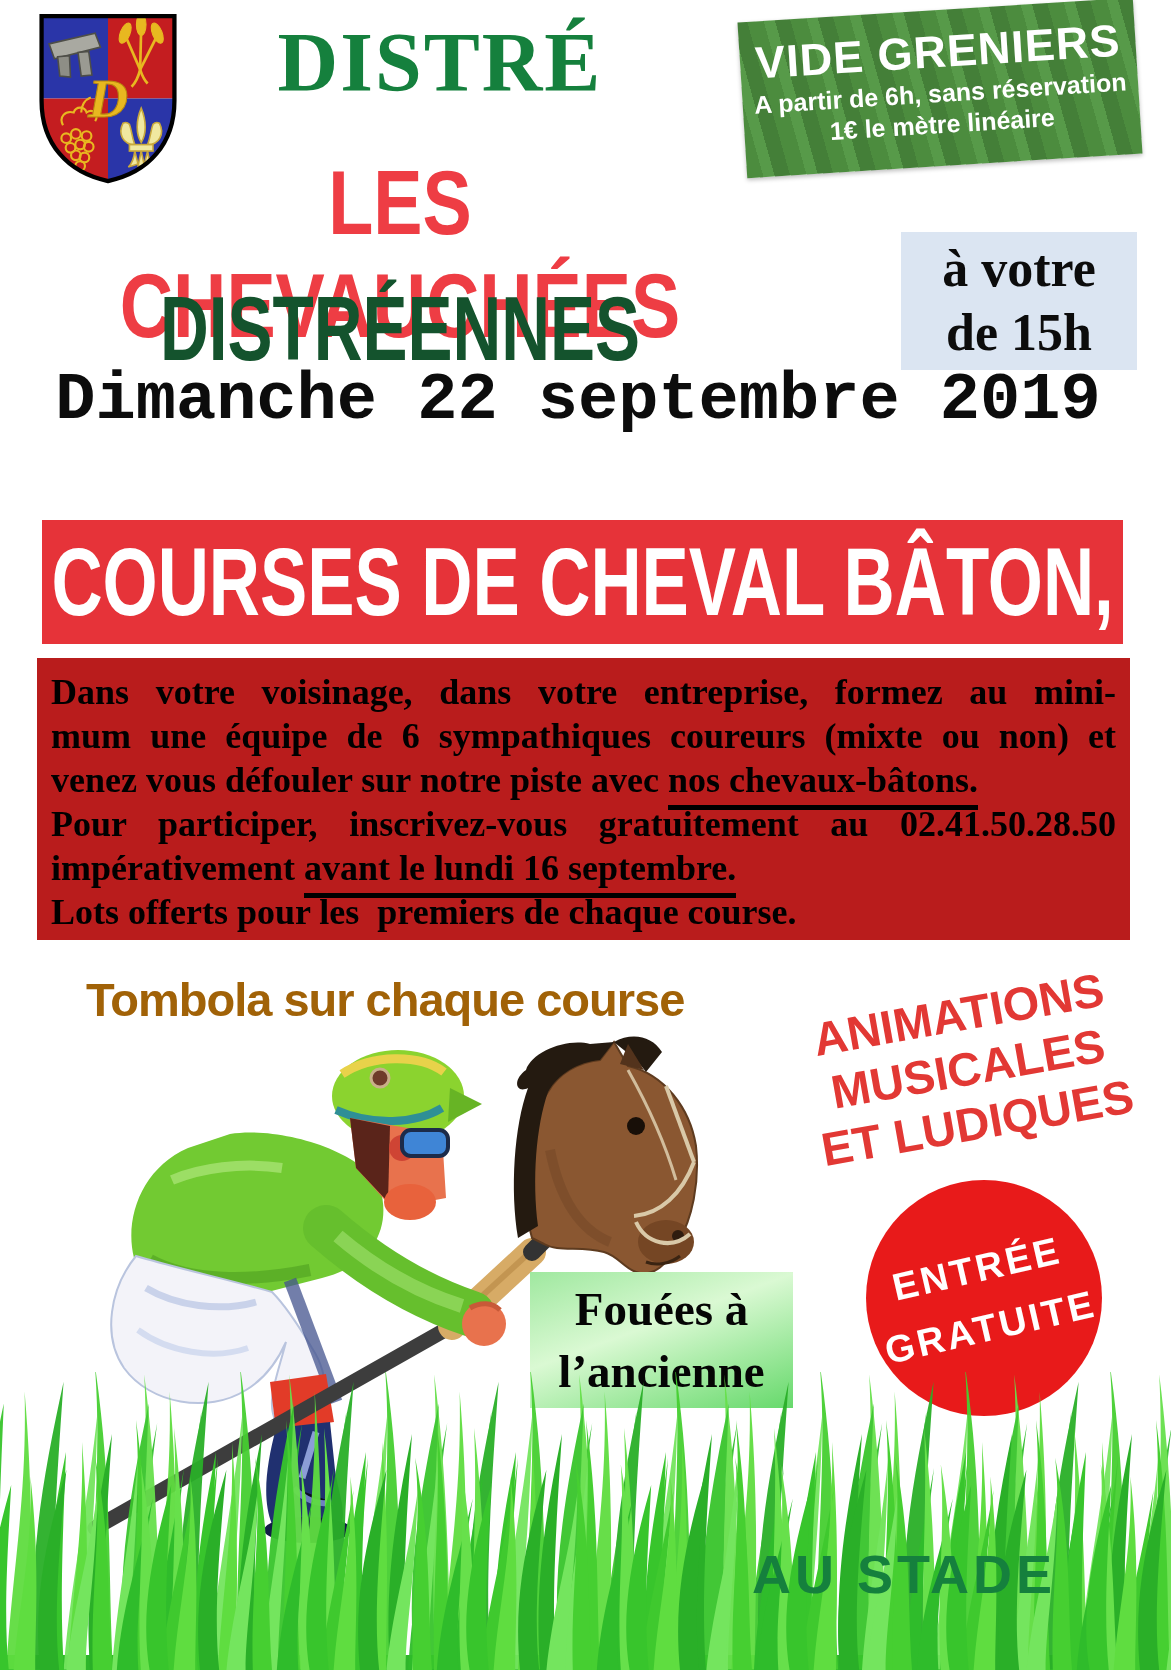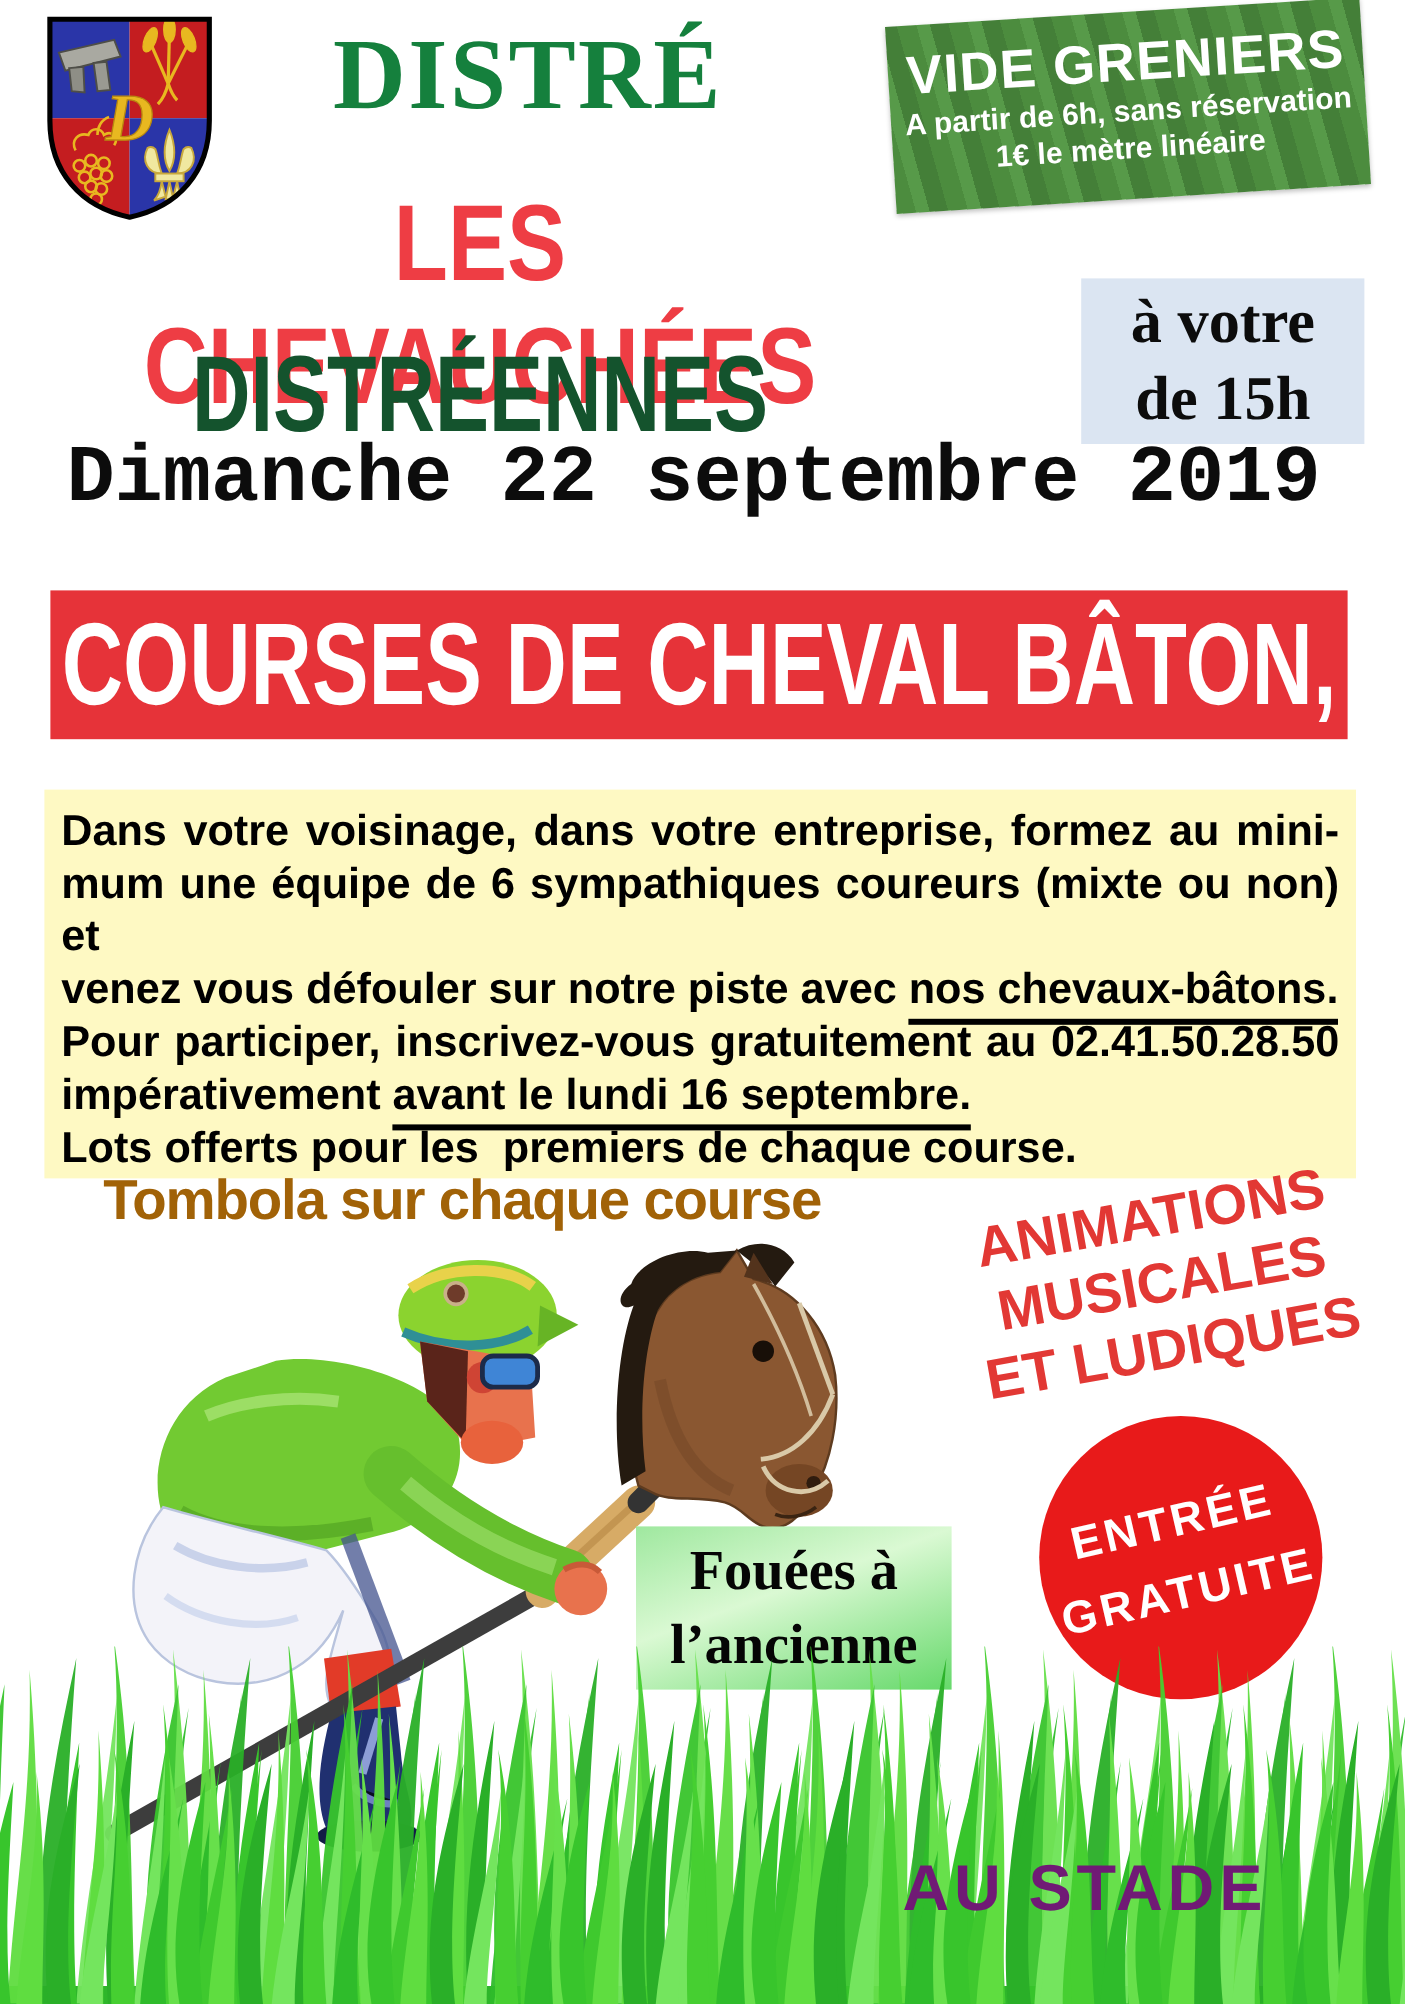--- a/index.html
+++ b/index.html
@@ -23,29 +23,29 @@
   .event-title2{position:absolute;left:0px;top:278px;width:800px;text-align:center;color:#14532d;font-weight:bold;}
   .event-title2 .l2{display:inline-block;font-size:90px;transform:scaleX(0.75);transform-origin:center;}
 
   .time-badge{position:absolute;left:901px;top:232px;width:236px;height:138px;background:#dbe5f2;
       display:flex;flex-direction:column;justify-content:center;align-items:center;
       font-family:"Liberation Serif",serif;font-weight:bold;font-size:52px;color:#0c0c0c;line-height:64px;}
 
   .date-line{position:absolute;left:28px;top:362px;width:1100px;
       font-family:Liberation Mono, monospace;font-weight:bold;font-size:67px;color:#0c0c0c;text-align:center;}
 
-  .course-banner{position:absolute;left:42px;top:492px;width:1081px;height:124px;background:#e63339;
+  .course-banner{position:absolute;left:42px;top:520px;width:1081px;height:124px;background:#e63339;
       display:flex;align-items:center;justify-content:center;overflow:visible;}
   .course-banner span{display:inline-block;white-space:nowrap;color:#ffffff;font-weight:bold;
       font-size:97px;transform:scaleX(0.73);transform-origin:center;letter-spacing:0px;}
 
   
-  .info-box{position:absolute;left:37px;top:658px;width:1093px;height:324px;background:#fef9c3;
+  .info-box{position:absolute;left:37px;top:658px;width:1093px;height:282px;background:#b91c1c;
       box-sizing:border-box;padding:12px 14px 0 14px;color:#000;
-      font-family:Liberation Sans, sans-serif;font-weight:bold;font-size:36px;}
+      font-family:Liberation Serif, serif;font-weight:bold;font-size:36px;}
   .pline{line-height:44px;}
   .pline.j{text-align:justify;text-align-last:justify;}
   .pline.ws{white-space:pre-wrap;}
   .pline .u{border-bottom:5px solid #000;padding-bottom:5px;}
 
   .tombola{position:absolute;left:86px;top:972px;color:#a16207;font-weight:bold;font-size:47px;letter-spacing:-1px;}
 
   
   .animations{position:absolute;left:756px;top:986px;width:424px;transform:rotate(-10deg);
       color:#e23834;font-weight:bold;font-size:47px;line-height:55px;text-align:center;letter-spacing:0px;}
@@ -53,21 +53,21 @@
   .free-entry{position:absolute;left:866px;top:1180px;width:236px;height:236px;border-radius:50%;
       background:#e81a1a;display:flex;align-items:center;justify-content:center;}
   .free-entry .txt{transform:rotate(-13deg);color:#ffffff;font-weight:bold;font-size:38px;
       line-height:60px;letter-spacing:3px;text-align:center;}
 
   .fouees{position:absolute;left:530px;top:1272px;width:263px;height:136px;
       background:linear-gradient(160deg,#9fe89f 0%,#daf9d3 42%,#66d96b 100%);
       display:flex;flex-direction:column;justify-content:center;align-items:center;
       font-family:"Liberation Serif",serif;font-weight:bold;font-size:47px;color:#050505;line-height:62px;}
 
-  .location{position:absolute;left:752px;top:1543px;color:#701a75;font-weight:bold;
+  .location{position:absolute;left:752px;top:1543px;color:#15803d;font-weight:bold;
       font-size:54px;letter-spacing:4px;z-index:6;}
 
   .jockey-svg{position:absolute;left:80px;top:1030px;z-index:2;}
   .grass-svg{position:absolute;left:0px;top:1372px;z-index:4;}
   .fouees,.free-entry{z-index:3;}
 </style>
 </head>
 <body>
 
 <div class="poster">

